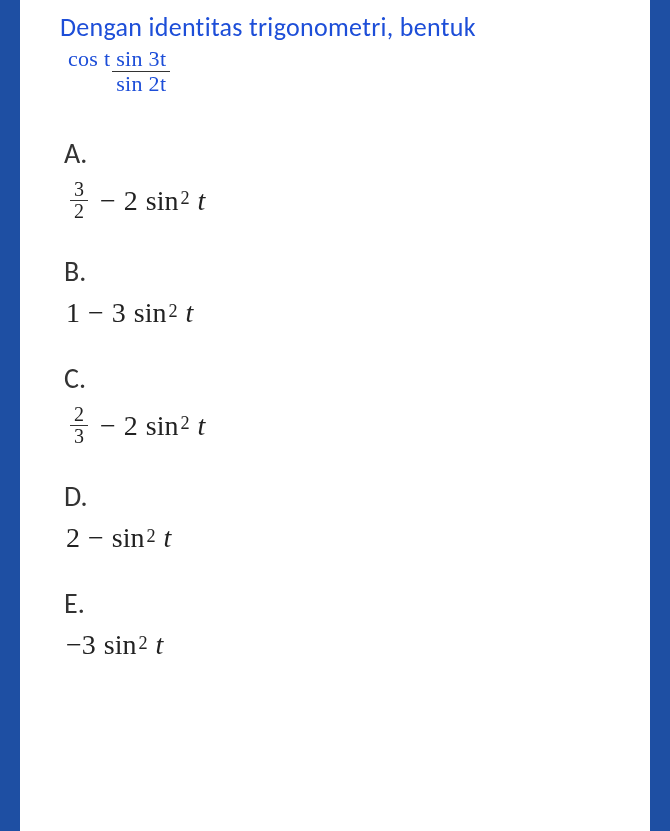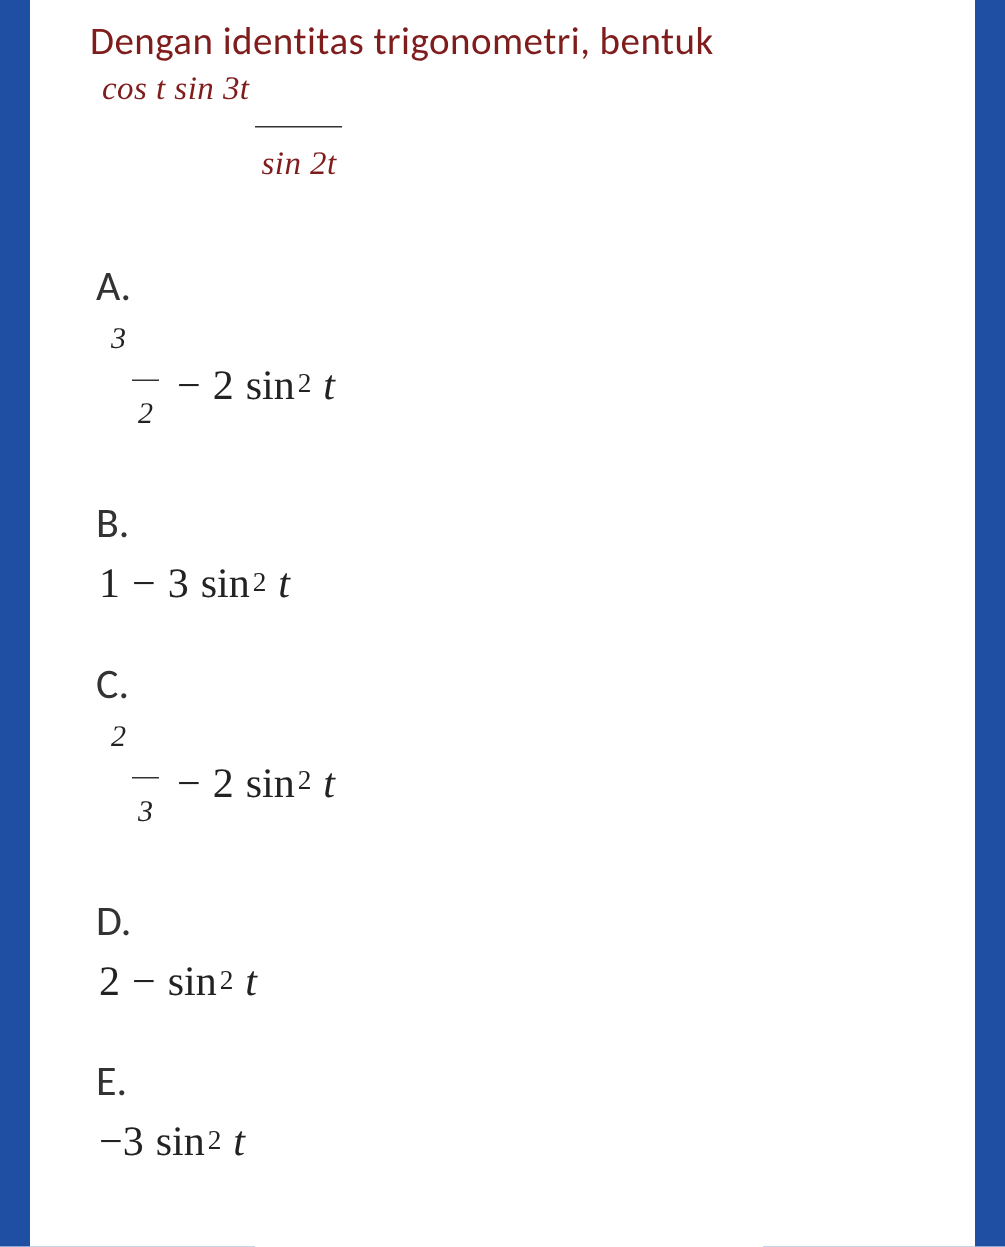--- a/index.html
+++ b/index.html
@@ -15,43 +15,42 @@
       background: #fff;
       position: absolute;
       left: 20px;
       right: 20px;
       top: 0;
       bottom: 0;
       padding: 8px 30px 20px 40px;
     }
     .question-line {
       font-size: 26px;
-      color: #7f1d1d;
+      color: #1d4ed8;
       line-height: 1.5;
       letter-spacing: 0.3px;
     }
     .question-row2 {
       display: flex;
       align-items: center;
       gap: 4px;
     }
     .frac {
       display: inline-flex;
-      align-items: flex-start;
+      flex-direction: column;
+      align-items: flex-end;
       vertical-align: middle;
       margin: 0 4px;
-      font-style: italic;
     }
     .frac .num {
       padding: 0 4px;
     }
     .frac .den {
       border-top: 1.5px solid #333;
-      padding: 12px 4px;
-      margin-top: 37px;
+      padding: 0 4px;
     }
     .frac.small { font-size: 22px; line-height: 1.1; }
     .frac.tiny { font-size: 20px; line-height: 1.05; }
     .options {
       margin-top: 40px;
       padding-left: 4px;
     }
     .option {
       margin-bottom: 32px;
     }

